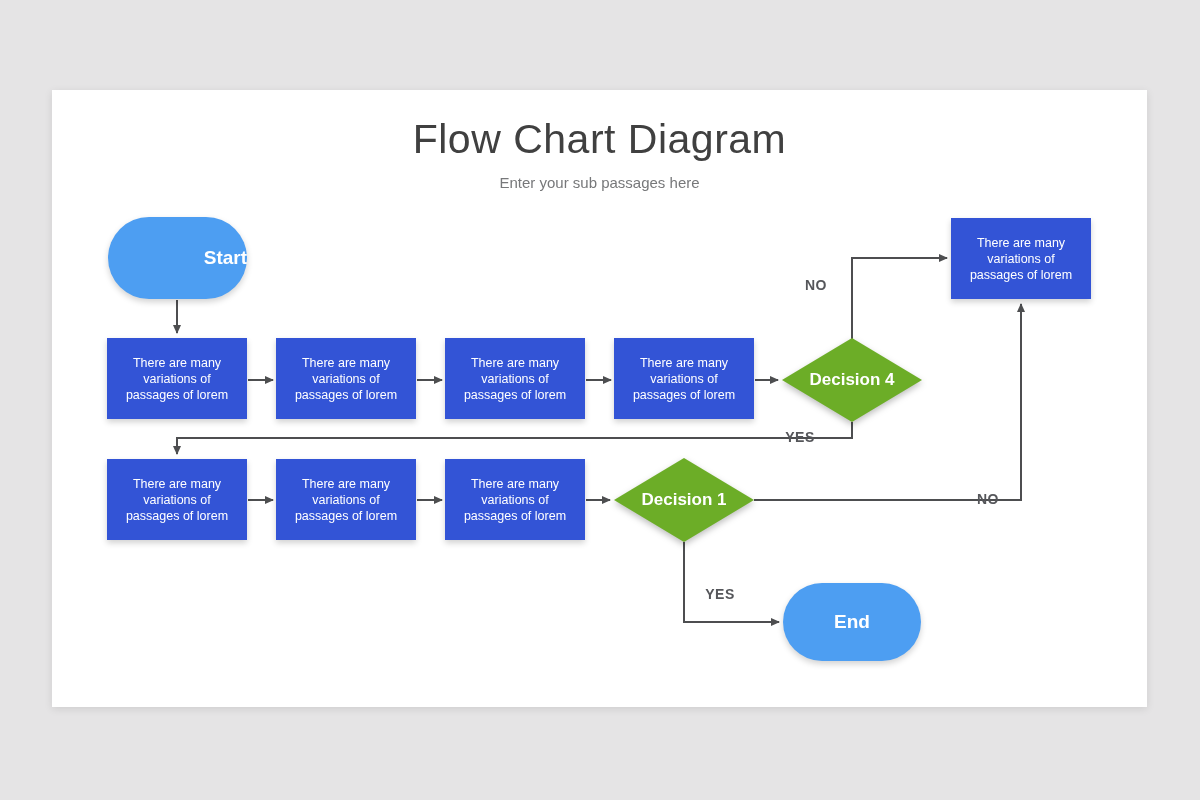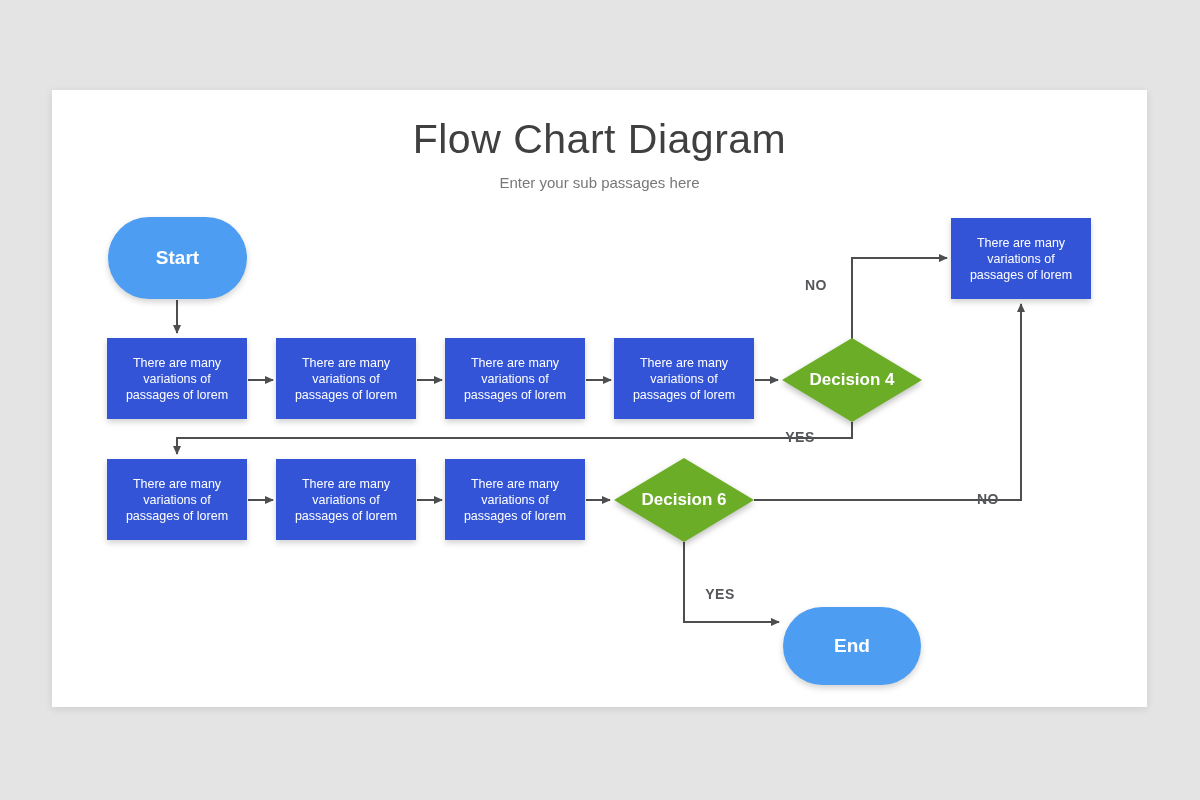--- a/index.html
+++ b/index.html
@@ -118,21 +118,21 @@
       <polyline points="703,290 726,290" marker-end="url(#arrow)"></polyline>
       <polyline points="800,249 800,168 895,168" marker-end="url(#arrow)"></polyline>
       <polyline points="800,332 800,348 125,348 125,364" marker-end="url(#arrow)"></polyline>
       <polyline points="196,410 221,410" marker-end="url(#arrow)"></polyline>
       <polyline points="365,410 390,410" marker-end="url(#arrow)"></polyline>
       <polyline points="534,410 558,410" marker-end="url(#arrow)"></polyline>
       <polyline points="702,410 969,410 969,214" marker-end="url(#arrow)"></polyline>
       <polyline points="632,452 632,532 727,532" marker-end="url(#arrow)"></polyline>
     </svg>
 
-    <div class="node terminal" style="left:56px; top:127px; width:139px; height:82px;">
+    <div class="node terminal" style="left:56px; top:127px; width:139px; height:82px;justify-content:flex-end;">
       <span>Start</span>
     </div>
 
     <div class="node process" style="left:55px; top:248px;">
       <span>There are many variations of passages of lorem</span>
     </div>
     <div class="node process" style="left:224px; top:248px;">
       <span>There are many variations of passages of lorem</span>
     </div>
     <div class="node process" style="left:393px; top:248px;">
@@ -157,25 +157,25 @@
     </div>
     <div class="node process" style="left:224px; top:369px;">
       <span>There are many variations of passages of lorem</span>
     </div>
     <div class="node process" style="left:393px; top:369px;">
       <span>There are many variations of passages of lorem</span>
     </div>
 
     <div class="diamond-wrap" style="left:562px; top:368px;">
       <div class="diamond">
-        <span>Decision 6</span>
+        <span>Decision 1</span>
       </div>
     </div>
 
-    <div class="node terminal" style="left:731px; top:493px; width:138px; height:78px; border-radius:39px;margin-top:24px;">
+    <div class="node terminal" style="left:731px; top:493px; width:138px; height:78px; border-radius:39px;">
       <span>End</span>
     </div>
 
     <div class="edge-label" style="left:764px; top:183px;">NO</div>
     <div class="edge-label" style="left:748px; top:335px;">YES</div>
     <div class="edge-label" style="left:936px; top:397px;">NO</div>
     <div class="edge-label" style="left:668px; top:492px;">YES</div>
 
   </div>
 </div>

